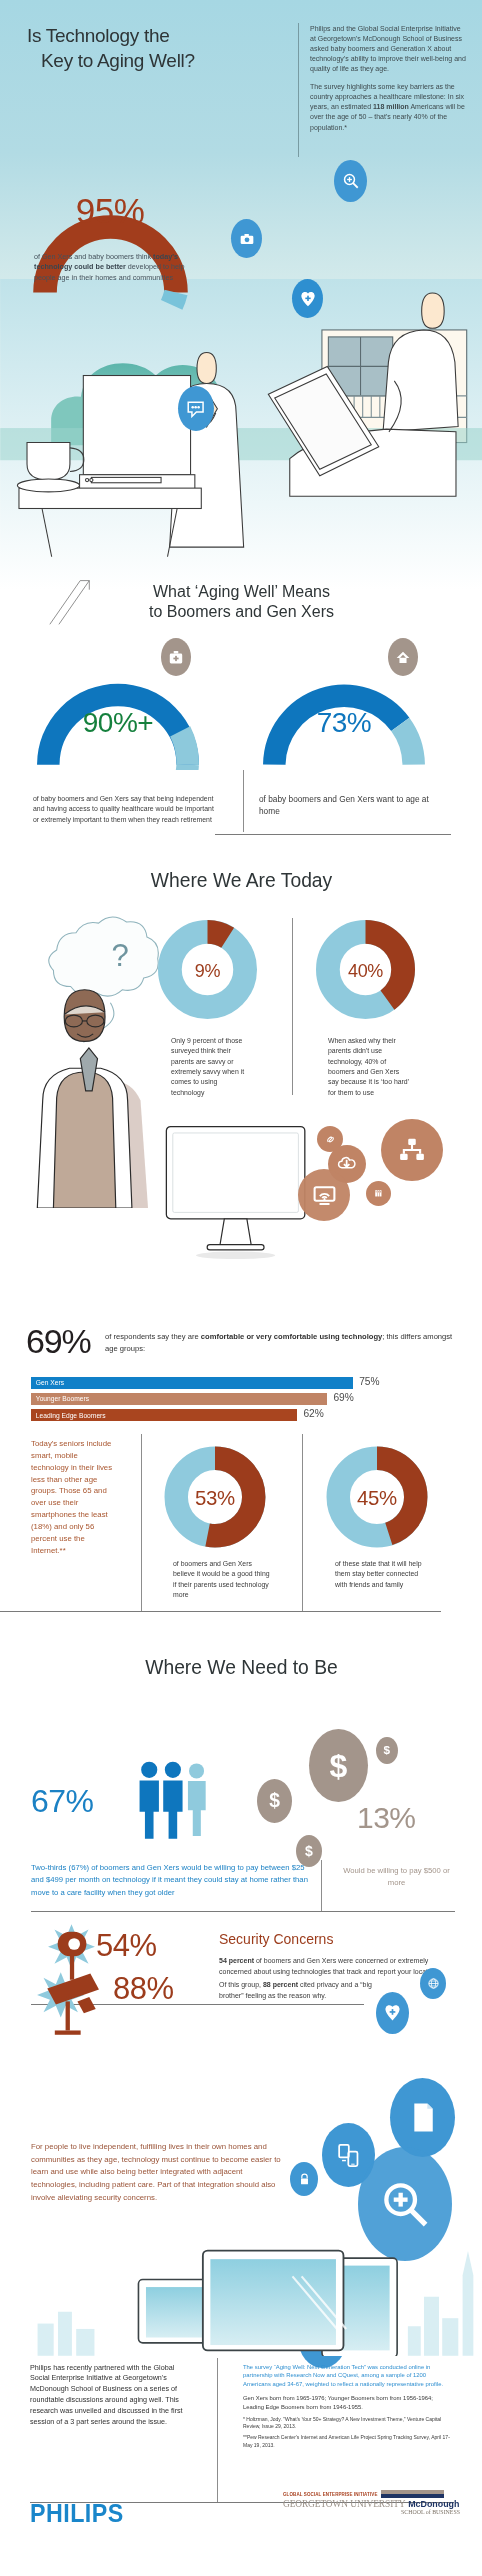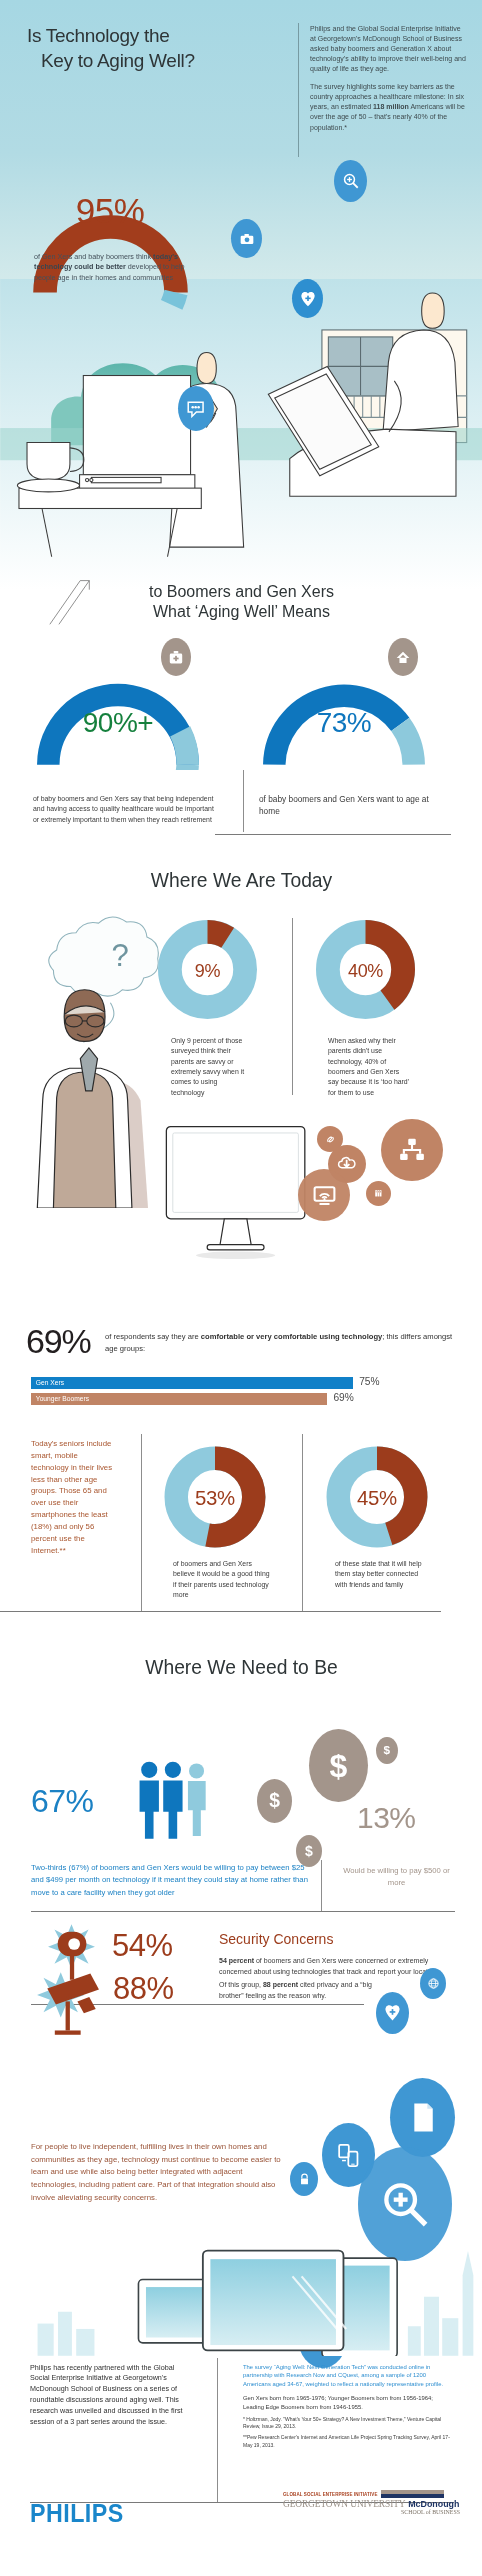--- a/index.html
+++ b/index.html
@@ -94,21 +94,21 @@
   .bar-val {
     position: absolute; top: -1.1px; font-size: 10.2px; color: #4a4a4a; font-weight: 300;
   }
 
   
   .pct67 { position: absolute; left: 31px; top: 1783px; font-size: 32px; font-weight: 300; color: #1b81c4; letter-spacing: -0.5px; }
   .pct13 { position: absolute; left: 357px; top: 1801px; font-size: 30px; font-weight: 300; color: #a3958b; letter-spacing: -0.5px; }
   .t67 { position: absolute; left: 31px; top: 1862px; width: 279px; font-size: 7.7px; line-height: 1.6; color: #1b81c4; }
   .t13 { position: absolute; left: 343px; top: 1865px; width: 107px; font-size: 7.7px; line-height: 1.5; color: #a3958b; text-align: center;}
 
-  .pct54 { position: absolute; left: 112px; top: 1928px; font-size: 31px; font-weight: 300; color: #9c3c1c; letter-spacing: -0.5px;}
+  .pct54 { position: absolute; left: 96px; top: 1928px; font-size: 31px; font-weight: 300; color: #9c3c1c; letter-spacing: -0.5px;}
   .h54 { position: absolute; left: 219px; top: 1931px; font-size: 14px; font-weight: 300; color: #9c3c1c; }
   .t54 { position: absolute; left: 219px; top: 1956px; width: 225px; font-size: 7px; line-height: 1.55; color: #3a3a3a; }
   .t54 b { font-weight: 700; }
 
   .pct88 { position: absolute; left: 113px; top: 1971px; font-size: 31px; font-weight: 300; color: #9c3c1c; letter-spacing: -0.5px;}
   .t88 { position: absolute; left: 219px; top: 1980px; width: 156px; font-size: 7px; line-height: 1.55; color: #3a3a3a; }
   .t88 b { font-weight: 700; }
 
   .closing { position: absolute; left: 31px; top: 2141px; width: 252px; font-size: 7.8px; line-height: 1.62; color: #9a5438; }
 
@@ -278,22 +278,22 @@
           <path d="M3 3 h20 v13 h-9 l-6 6 v-6 h-5z" fill="none" stroke="#fff" stroke-width="2"></path>
           <circle cx="9" cy="9.5" r="1.7" fill="#fff"></circle>
           <circle cx="13" cy="9.5" r="1.7" fill="#fff"></circle>
           <circle cx="17" cy="9.5" r="1.7" fill="#fff"></circle>
         </svg>
     </div>
   </section>
 
   <div class="sect-title-block" style="top:582px;">
     <div class="sec-head">
+      <div>What ‘Aging Well’ Means</div>
       <div>to Boomers and Gen Xers</div>
-      <div>What ‘Aging Well’ Means</div>
     </div>
   </div>
 
   <svg style="position:absolute;left:47px;top:579px;width:59px;height:48px;" viewBox="0 0 110 90" width="59" height="48">
     <line x1="5" y1="85" x2="62" y2="3" stroke="#6b6b6b" stroke-width="1.4"></line>
     <line x1="22" y1="85" x2="79" y2="3" stroke="#6b6b6b" stroke-width="1.4"></line>
     <line x1="62" y1="3" x2="79" y2="3" stroke="#6b6b6b" stroke-width="1.4"></line>
     <line x1="79" y1="3" x2="79" y2="20" stroke="#6b6b6b" stroke-width="1.4"></line>
   </svg>
 
@@ -423,20 +423,24 @@
   </div>
 
   <div class="bars">
     <div class="bar-row">
       <div class="bar" style="width:75%;background:#1080c8;">Gen Xers</div>
       <div class="bar-val" style="left:76.5%;">75%</div>
     </div>
     <div class="bar-row">
       <div class="bar" style="width:69%;background:#c08465;">Younger Boomers</div>
       <div class="bar-val" style="left:70.5%;">69%</div>
+    </div>
+    <div class="bar-row">
+      <div class="bar" style="width:62%;background:#a9451f;">Leading Edge Boomers</div>
+      <div class="bar-val" style="left:63.5%;">62%</div>
     </div>
   </div>
 
   <div style="position:absolute;left:31px;top:1438px;width:86px;font-size:7.8px;line-height:1.52;color:#a9562f;">Today's seniors include smart, mobile technology in their lives less than other age groups. Those 65 and over use their smartphones the least (18%) and only 56 percent use the Internet.**</div>
   <div class="vsep" style="left:141px;top:1434px;height:177px;"></div>
   <div class="vsep" style="left:302px;top:1434px;height:177px;"></div>
 
   <svg style="position:absolute;left:164px;top:1438px;width:102px;height:118px;" viewBox="0 0 100 100">
     <circle cx="50" cy="50" r="38" fill="none" stroke="#8fcadd" stroke-width="23"></circle>
     <circle cx="50" cy="50" r="38" fill="none" stroke="#9c3c1c" stroke-width="23" stroke-dasharray="126.5 112.2" transform="rotate(-90 50 50)"></circle>

